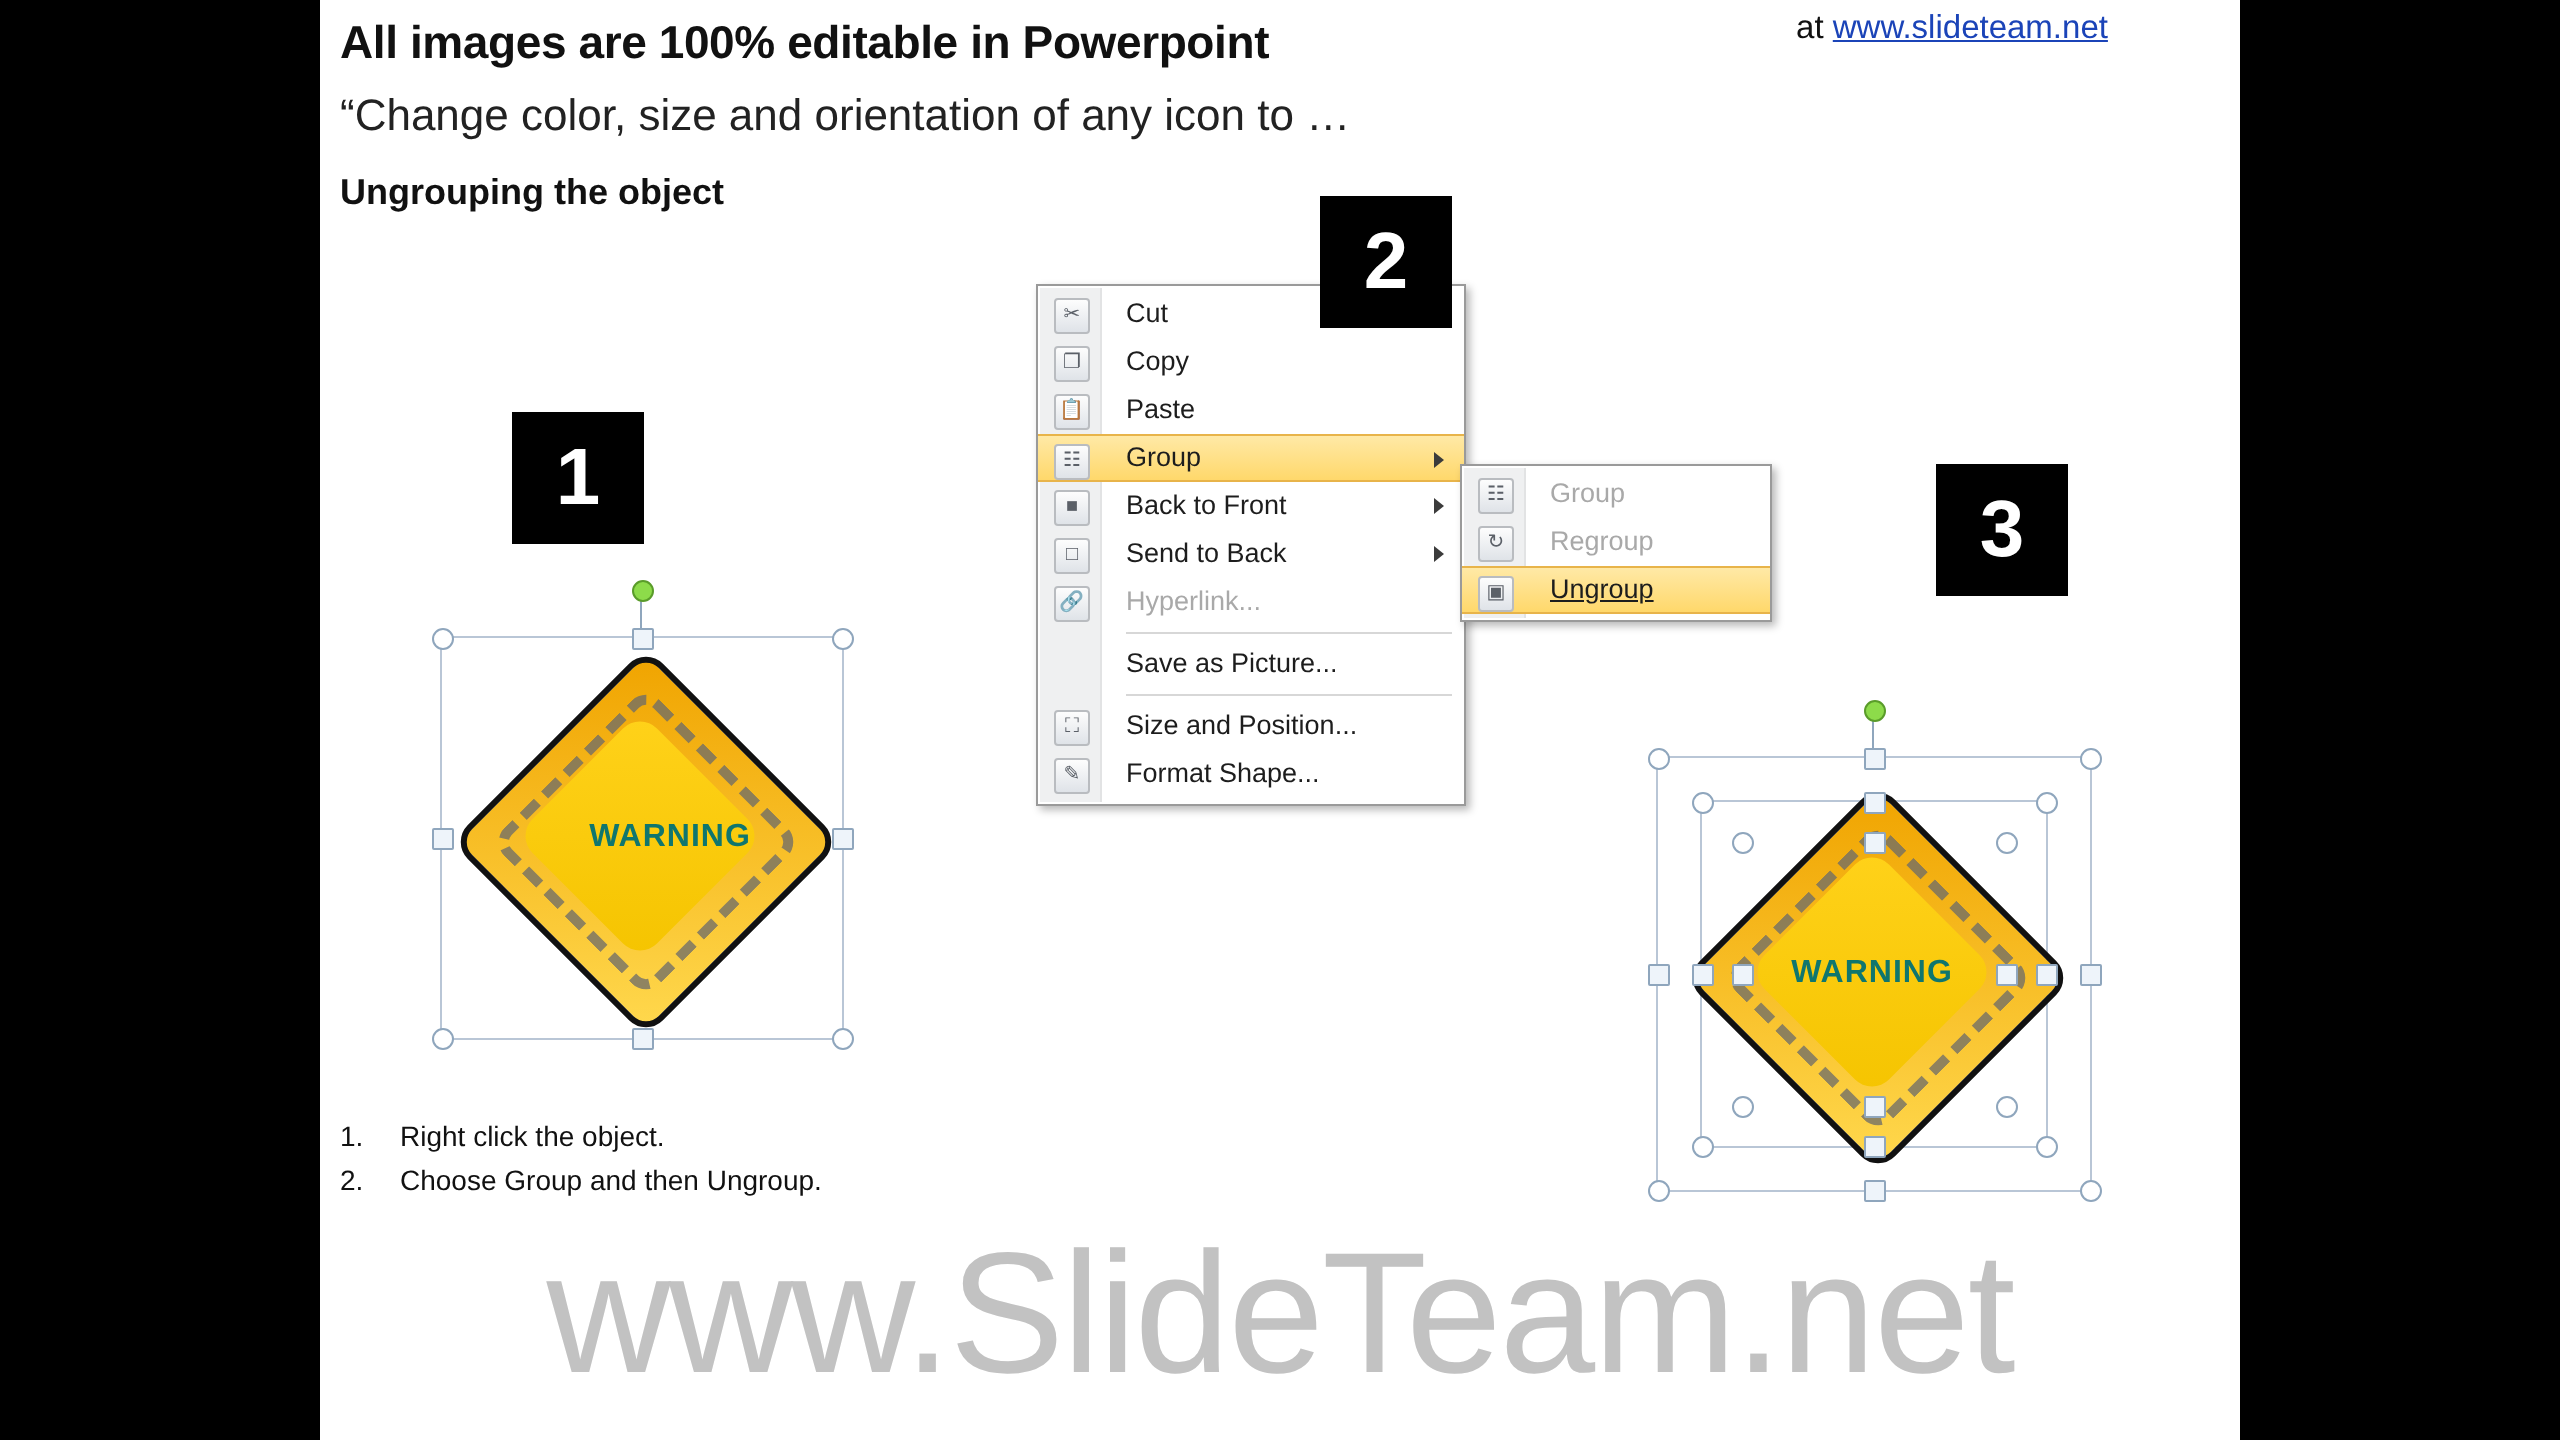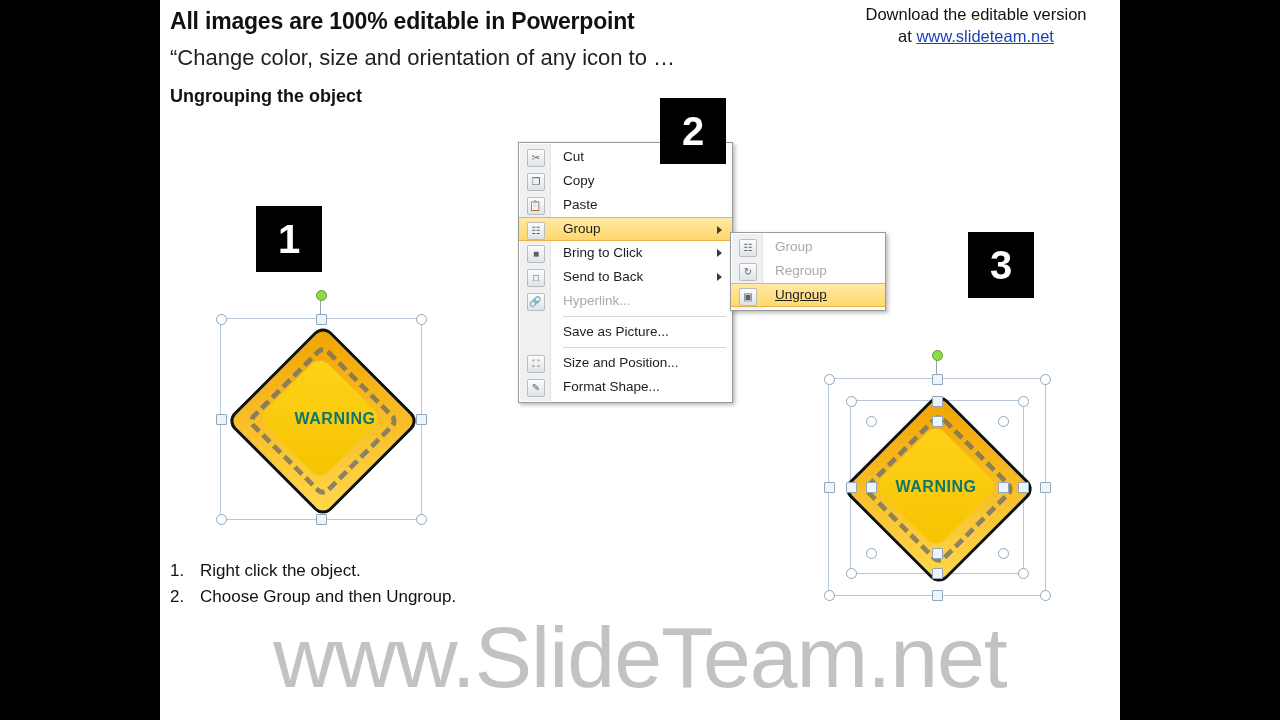--- a/index.html
+++ b/index.html
@@ -239,21 +239,21 @@
     border-radius: 50%;
     background: #8ddb4a;
     border: 1px solid #5a9c2a;
   }
 
   
   .steps {
     position: absolute;
     left: 10px;
     top: 558px;
-    font-size: 17px;
+    font-size: 14px;
     color: #111;
     line-height: 1.55;
   }
   .steps .row { white-space: nowrap; }
   .steps .num { display: inline-block; width: 30px; }
 
   
   .watermark {
     position: absolute;
     left: 0;
@@ -272,21 +272,20 @@
 <body>
 
 <div id="stage">
   <div id="slide">
 
     <div class="hdr-title">All images are 100% editable in Powerpoint</div>
     <div class="hdr-sub">“Change color, size and orientation of any icon to …</div>
     <div class="hdr-sub2">Ungrouping the object</div>
 
     <div class="promo">
-      <div>Download the editable version</div>
       <div>
         <span>at </span><a href="#">www.slideteam.net</a>
       </div>
     </div>
 
     <div class="badge" id="badge1">1</div>
     <div class="badge" id="badge2">2</div>
     <div class="badge" id="badge3">3</div>
 
     <div class="sign-wrap" style="left:50px; top:300px; width:250px; height:240px;">
@@ -327,21 +326,21 @@
       </div>
 
       <div class="ctx-item sel">
         <span class="ctx-ico">☷</span>
         <span>Group</span>
         <span class="ctx-arrow"></span>
       </div>
 
       <div class="ctx-item">
         <span class="ctx-ico">■</span>
-        <span>Bring to Click</span>
+        <span>Back to Front</span>
         <span class="ctx-arrow"></span>
       </div>
       <div class="ctx-item">
         <span class="ctx-ico">□</span>
         <span>Send to Back</span>
         <span class="ctx-arrow"></span>
       </div>
 
       <div class="ctx-item disabled">
         <span class="ctx-ico">🔗</span>

